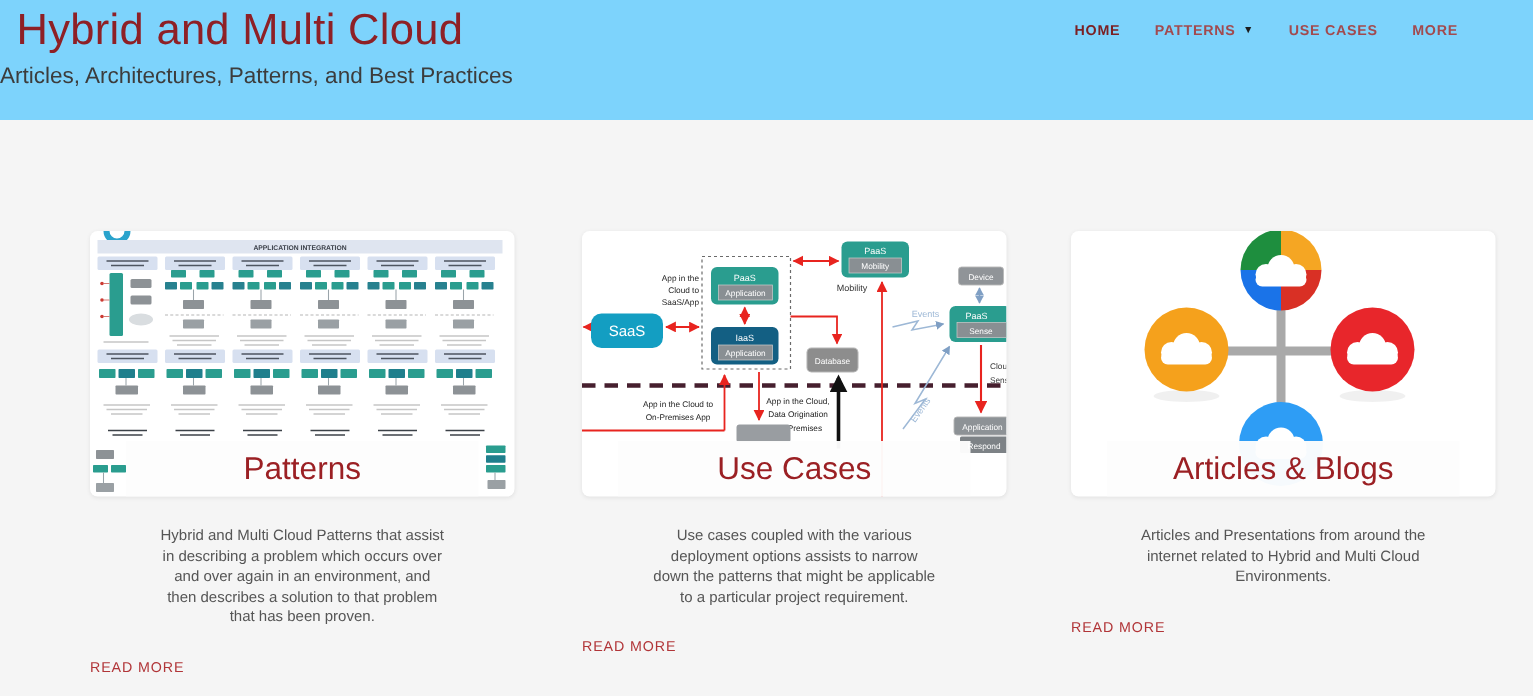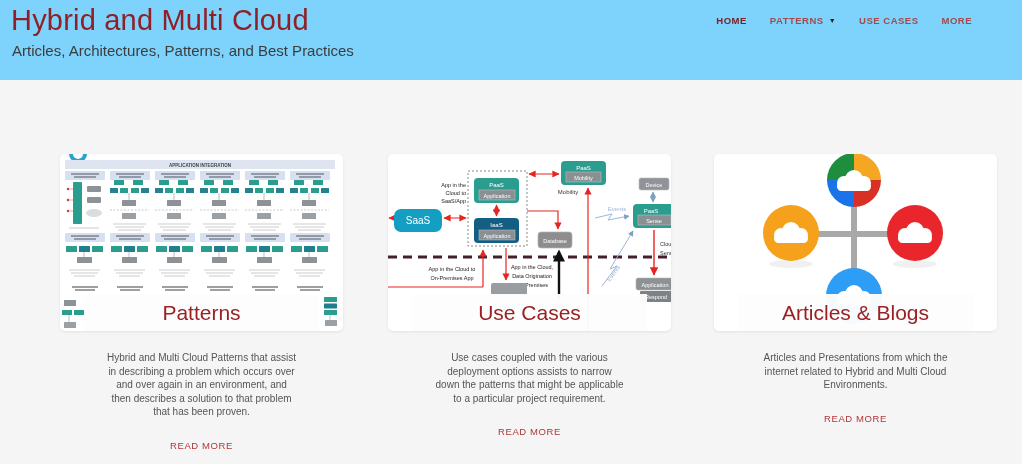--- a/index.html
+++ b/index.html
@@ -12,21 +12,21 @@
   }
   .header {
     position: absolute; top:0; left:0; right:0; height:80px;
     background:#7dd3fc;
   }
   .site-title {
     position:absolute; left:11px; top:4px;
     font-size:29px; font-weight:400; color:#8e2026; letter-spacing:0.2px;
   }
   .site-subtitle {
-    position:absolute; left:12px; top:42px;
+    position:absolute; left:0; top:42px;
     font-size:15px; color:#3c3c3c;
   }
   .nav {
     position:absolute; top:15px; right:50px;
     display:flex; align-items:center; gap:23px;text-align:center;
   }
   .nav-item {
     font-size:9.5px; font-weight:700; letter-spacing:0.5px;
     color:#a24a4e; cursor:pointer; white-space:nowrap;
   }
@@ -47,21 +47,21 @@
     position:absolute; left:24px; right:24px; top:140px; bottom:0;
     background:rgba(253,253,253,0.97);
     display:flex; align-items:center; justify-content:center;
   }
   .card-title { font-size:21px; color:#9b2024; }
   .card-desc {
     margin:20px auto 17px; width:190px; text-align:center;
     font-size:10px; line-height:13.5px; color:#555555;
   }
   .read-more {
-    display:block; margin-top:21px; text-align:center;
+    display:block; margin-top:21px; 
     font-size:9.5px; letter-spacing:0.6px; color:#b13538;
     cursor:pointer; text-decoration:none;
   }
   svg { display:block; }
   svg text { font-family:"Liberation Sans", sans-serif; }
 </style>
 </head>
 <body>
 
 <svg width="0" height="0" style="position:absolute" aria-hidden="true">
@@ -318,15 +318,15 @@
 
       <g>
         <circle cx="140" cy="142" r="28" fill="#2e9df5"></circle>
         <use href="#cloud" x="140" y="143"></use>
       </g>
     </svg>
     <div class="banner">
       <span class="card-title">Articles &amp; Blogs</span>
     </div>
   </div>
-  <div class="card-desc">Articles and Presentations from which the internet related to Hybrid and Multi Cloud Environments.</div>
+  <div class="card-desc">Articles and Presentations from around the internet related to Hybrid and Multi Cloud Environments.</div>
   <a class="read-more">READ MORE</a>
 </div>
 
 </body></html>

